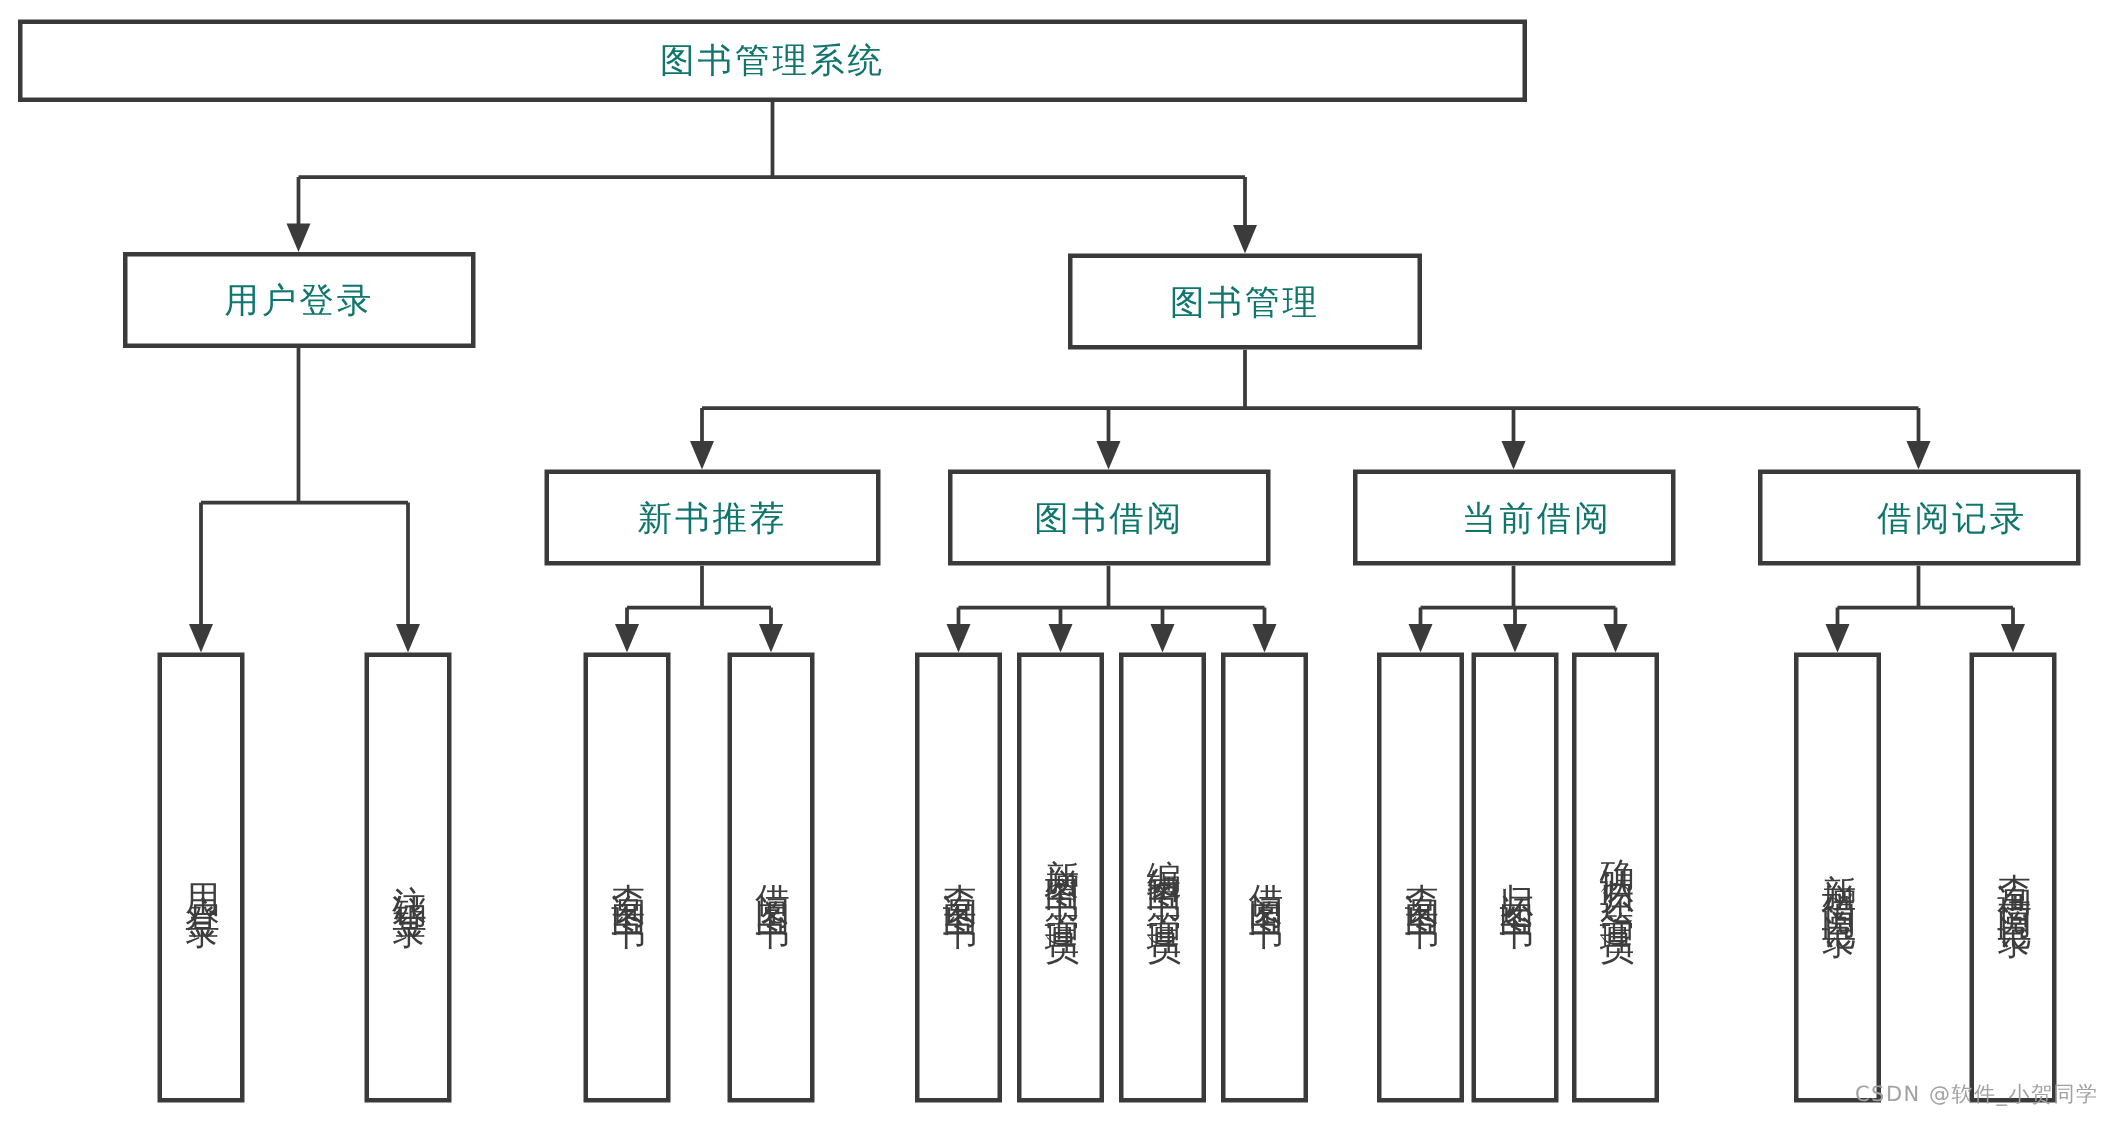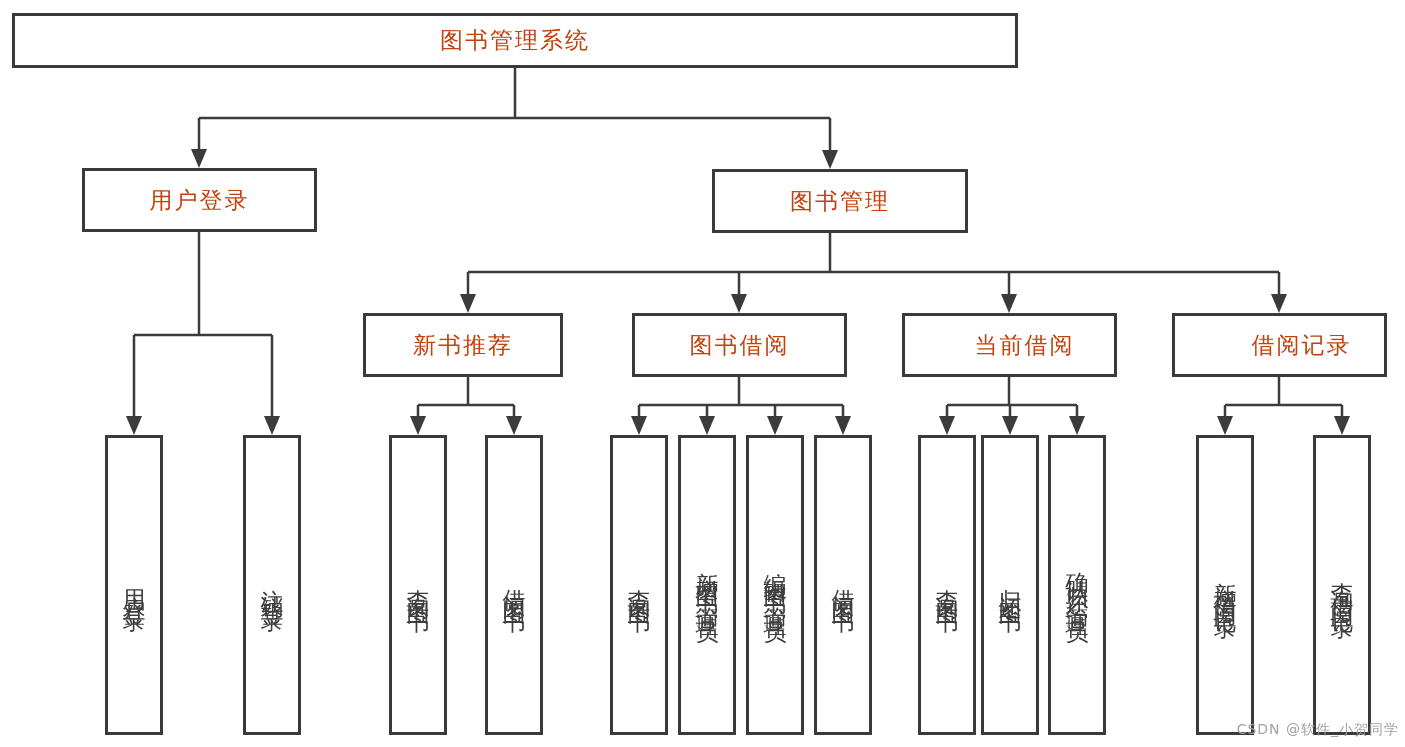--- a/index.html
+++ b/index.html
@@ -11,43 +11,43 @@
   }
   #canvas { position: relative; width: 1405px; height: 747px; background: #ffffff; }
   #connectors { position: absolute; left: 0; top: 0; }
 
   .hnode {
     position: absolute;
     box-sizing: border-box;
     background: #ffffff;
     border: 3px solid #3a3a3a;
     display: flex; align-items: center; justify-content: center;
-    font-size: 23px; color: #c2410c;
+    font-size: 23px; color: #0f766e;
     letter-spacing: 2px;
     z-index: 2;
   }
   .vnode {
     position: absolute;
     box-sizing: border-box;
     top: 435px; width: 58px; height: 300px;
     background: #ffffff;
     border: 3px solid #3a3a3a;
     display: flex; align-items: center; justify-content: center;
     writing-mode: vertical-rl;
     text-orientation: mixed;
     font-size: 23px; color: #3d3d3d;
     letter-spacing: 7px; line-height: 1;
     z-index: 2;
   }
 
   
   #b-root { left: 12px;  top: 13px;  width: 1006px; height: 55px; }
   #b-user { left: 82px;  top: 168px; width: 235px;  height: 64px; }
-  #b-mgmt { left: 712px; top: 169px; width: 256px;  height: 64px; }
-  #b-s0   { left: 363px; top: 313px; width: 200px;  height: 64px; }
+  #b-mgmt { left: 712px; top: 169px; width: 236px;  height: 64px; }
+  #b-s0   { left: 363px; top: 313px; width: 224px;  height: 64px; }
   #b-s1   { left: 632px; top: 313px; width: 215px;  height: 64px; }
   #b-s2   { left: 902px; top: 313px; width: 215px;  height: 64px; padding-left: 30px; }
   #b-s3   { left: 1172px;top: 313px; width: 215px;  height: 64px; padding-left: 44px; }
 
   
   #l0  { left: 105px;  }
   #l1  { left: 243px;  }
   #l2  { left: 389px;  }
   #l3  { left: 485px;  }
   #l4  { left: 610px;  }

